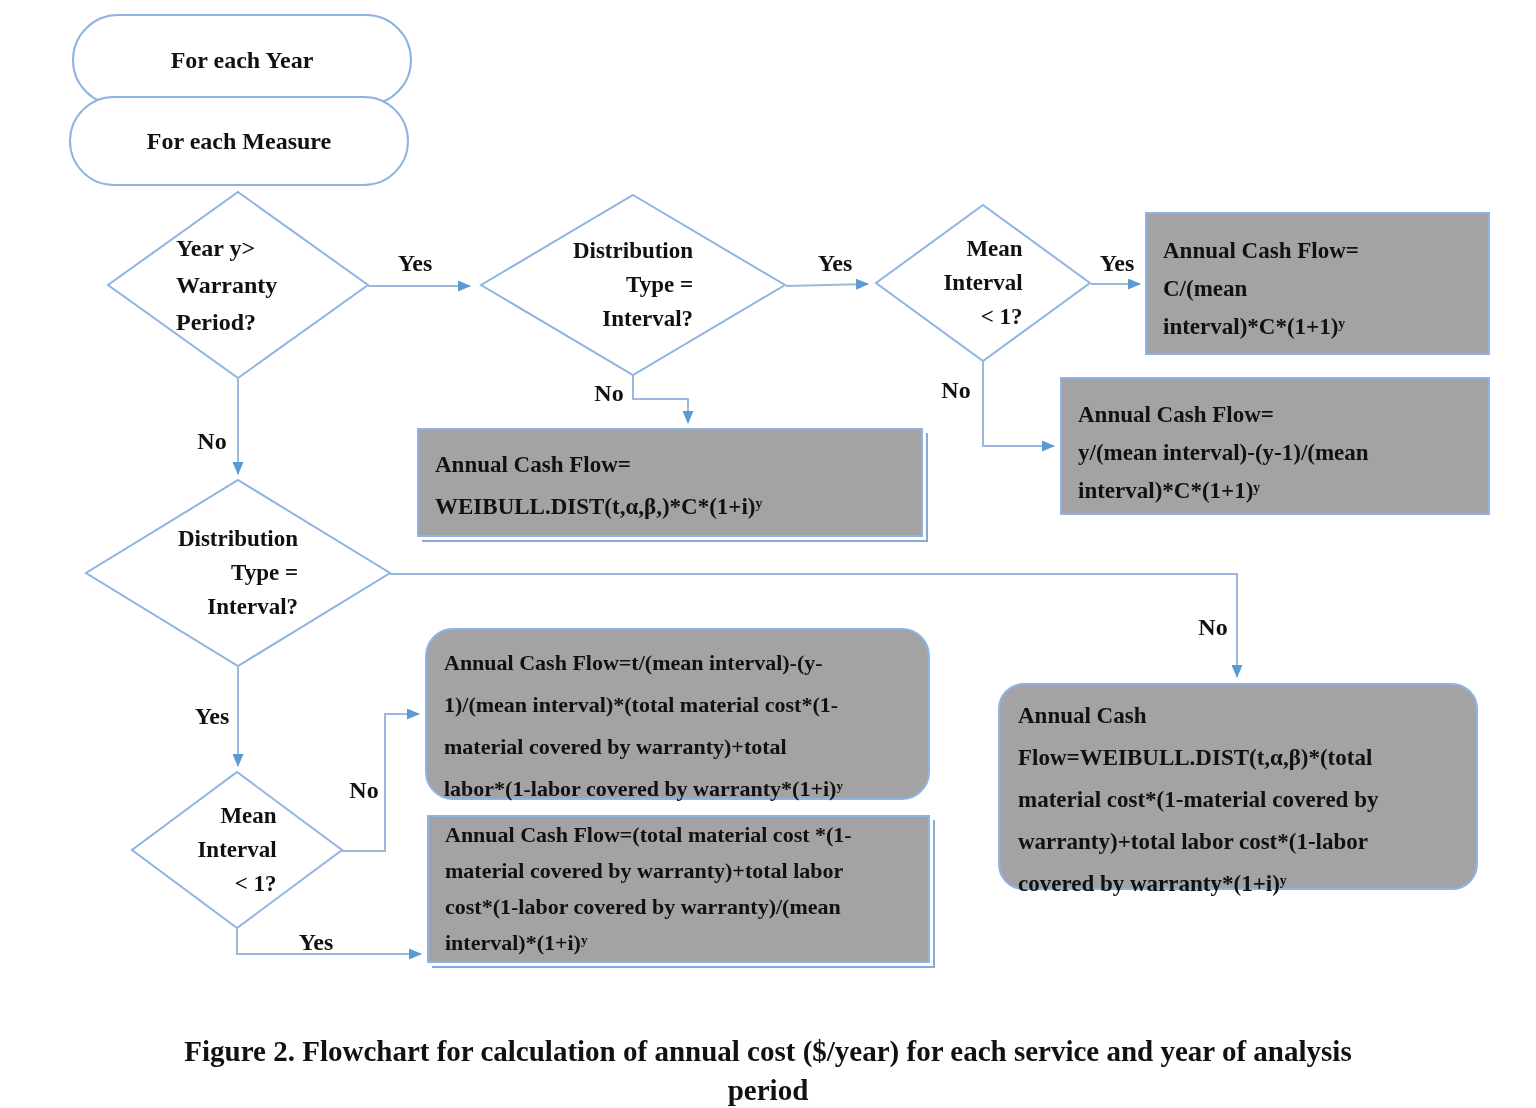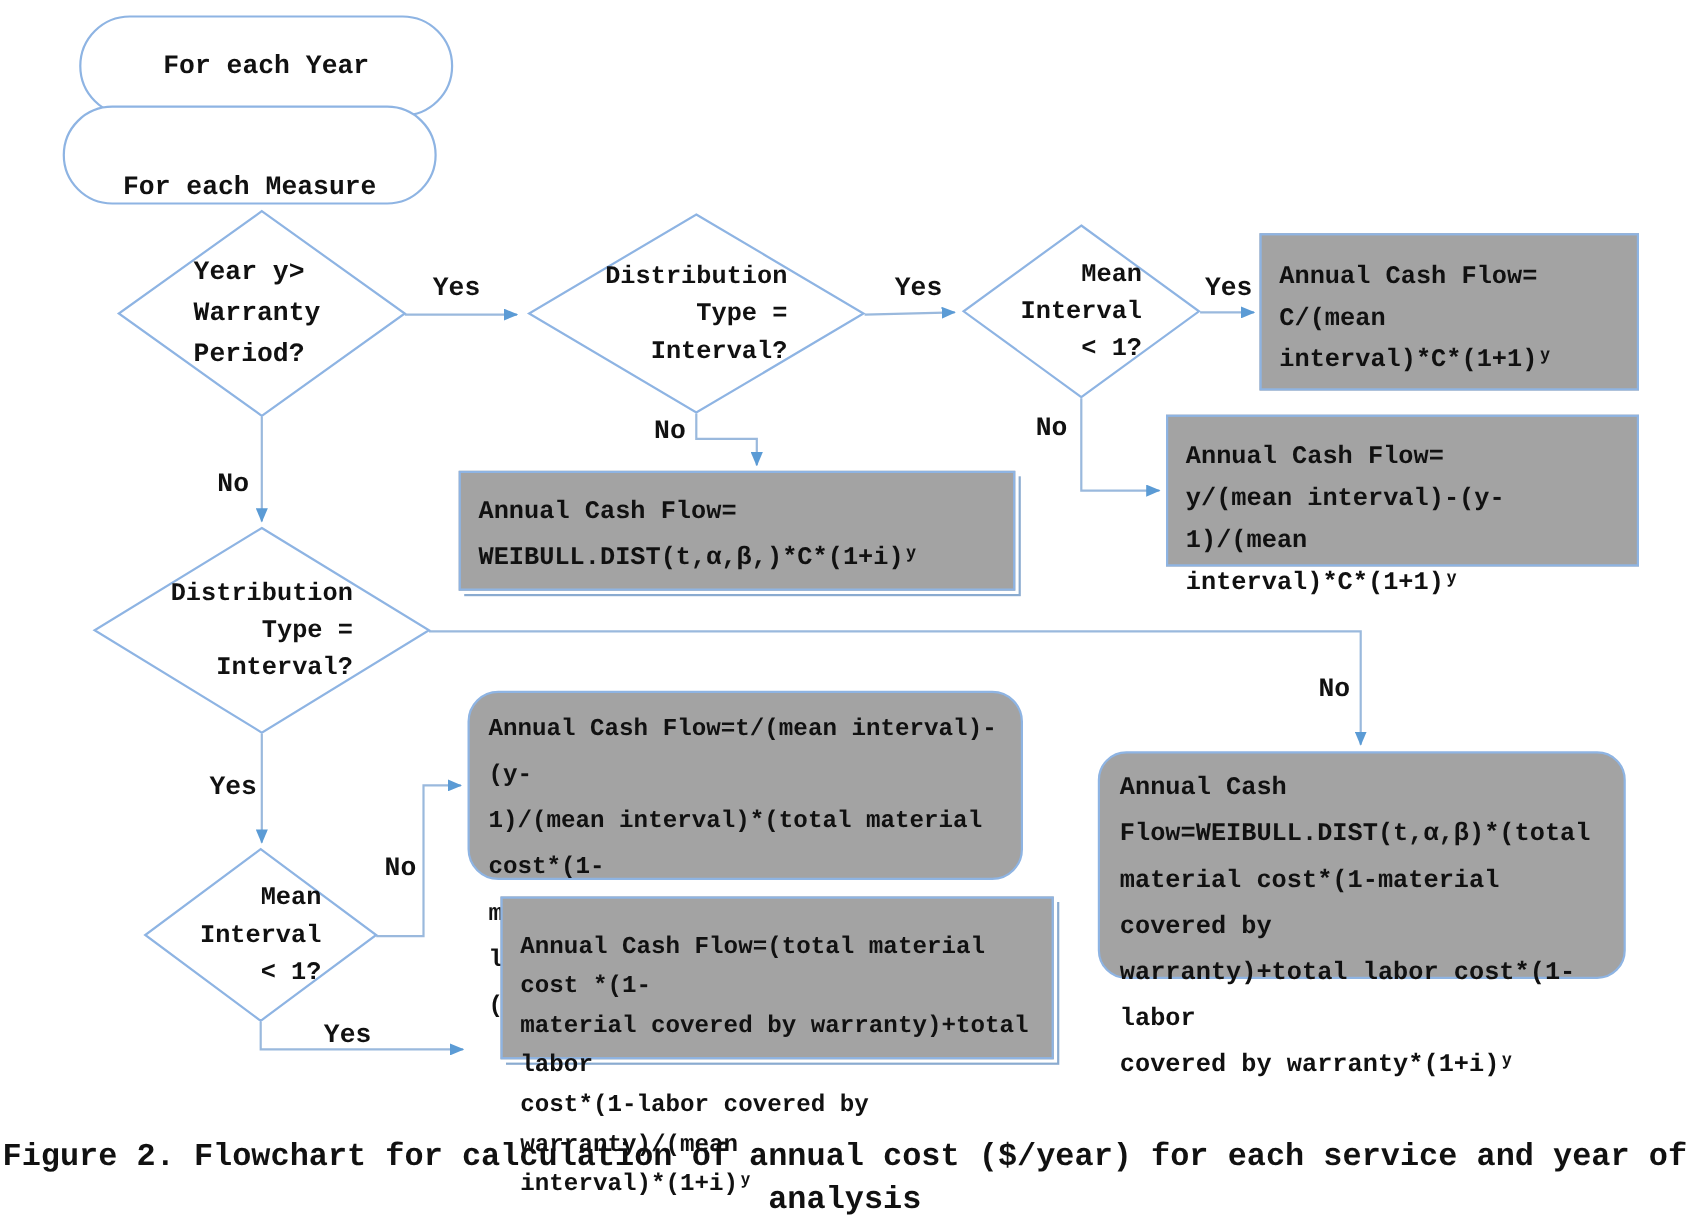--- a/index.html
+++ b/index.html
@@ -1,21 +1,21 @@
 <!DOCTYPE html>
 <html style="--line: #9ab9dd; --arrow: #5b9bd5; --shape_border: #8eb4e3; --text: #111111;"><head>
 <meta charset="utf-8">
 <style>
   html,body{margin:0;padding:0;background:#ffffff;}
   :root{
     --line:#9ab9dd; --arrow:#5b9bd5; --shape_border:#8eb4e3; --text:#111111;
   }
   .canvas{
     position:relative; width:1536px; height:1108px; background:#ffffff;
-    font-family:Liberation Mono, monospace; color:var(--text);
+    font-family:Liberation Serif, serif; color:var(--text);
     overflow:hidden;
   }
   .layer{position:absolute;left:0;top:0;}
   .stadium{
     position:absolute; border:2px solid var(--shape_border); border-radius:46px;
     background:#ffffff; display:flex; align-items:center; justify-content:center;
     font-weight:bold; font-size:24px;
   }
   .node-label{
     position:absolute; white-space:pre-line; font-weight:bold;
@@ -60,21 +60,21 @@
     <polygon points="238,192 368,285 238,378 108,285" fill="#ffffff" stroke="var(--shape_border)" stroke-width="2"></polygon>
     <polygon points="633,195 785,285 633,375 481,285" fill="#ffffff" stroke="var(--shape_border)" stroke-width="2"></polygon>
     <polygon points="983,205 1090,283 983,361 876,283" fill="#ffffff" stroke="var(--shape_border)" stroke-width="2"></polygon>
     <polygon points="238,480 390,573 238,666 86,573" fill="#ffffff" stroke="var(--shape_border)" stroke-width="2"></polygon>
     <polygon points="237,772 342,850 237,928 132,850" fill="#ffffff" stroke="var(--shape_border)" stroke-width="2"></polygon>
   </svg>
 
   <div class="stadium" style="left:72px;top:14px;width:336px;height:88px;">
     <span>For each Year</span>
   </div>
-  <div class="stadium" style="left:57px;top:96px;width:336px;height:86px;align-items:flex-end;">
+  <div class="stadium" style="left:69px;top:96px;width:336px;height:86px;">
     <span>For each Measure</span>
   </div>
 
   <div class="node-label" style="left:176px;top:228px;width:160px;height:114px;font-size:24px;line-height:37px;justify-content:flex-start;text-align:left;">Year y&gt;
 Warranty
 Period?</div>
   <div class="node-label" style="left:523px;top:234px;width:220px;height:102px;font-size:23px;line-height:34px;">Distribution
 Type =
 Interval?</div>
   <div class="node-label" style="left:893px;top:232px;width:180px;height:102px;font-size:23px;line-height:34px;">Mean
@@ -92,21 +92,21 @@
 interval)*C*(1+1)ʸ</div>
   <div class="pbox" style="left:1060px;top:377px;width:430px;height:138px;padding:17px 16px;font-size:23px;line-height:38px;">Annual Cash Flow=
 y/(mean interval)-(y-1)/(mean
 interval)*C*(1+1)ʸ</div>
   <div class="pbox shadowed" style="left:417px;top:428px;width:506px;height:109px;padding:14px 16px;font-size:23px;line-height:42px;">Annual Cash Flow=
 WEIBULL.DIST(t,α,β,)*C*(1+i)ʸ</div>
   <div class="pbox" style="left:425px;top:628px;width:505px;height:172px;padding:12px 17px;font-size:22px;line-height:42px;border-radius:28px;">Annual Cash Flow=t/(mean interval)-(y-
 1)/(mean interval)*(total material cost*(1-
 material covered by warranty)+total
 labor*(1-labor covered by warranty*(1+i)ʸ</div>
-  <div class="pbox shadowed" style="left:427px;top:815px;width:503px;height:148px;padding:26px 16px;font-size:22px;line-height:36px;margin-left:28px;">Annual Cash Flow=(total material cost *(1-
+  <div class="pbox shadowed" style="left:427px;top:815px;width:503px;height:148px;padding:0 16px;font-size:22px;line-height:36px;">Annual Cash Flow=(total material cost *(1-
 material covered by warranty)+total labor
 cost*(1-labor covered by warranty)/(mean
 interval)*(1+i)ʸ</div>
   <div class="pbox" style="left:998px;top:683px;width:480px;height:207px;padding:10px 18px;font-size:23px;line-height:42px;border-radius:26px;">Annual Cash
 Flow=WEIBULL.DIST(t,α,β)*(total
 material cost*(1-material covered by
 warranty)+total labor cost*(1-labor
 covered by warranty*(1+i)ʸ</div>
 
   <div class="edge-label" style="left:415px;top:263px;">Yes</div>

